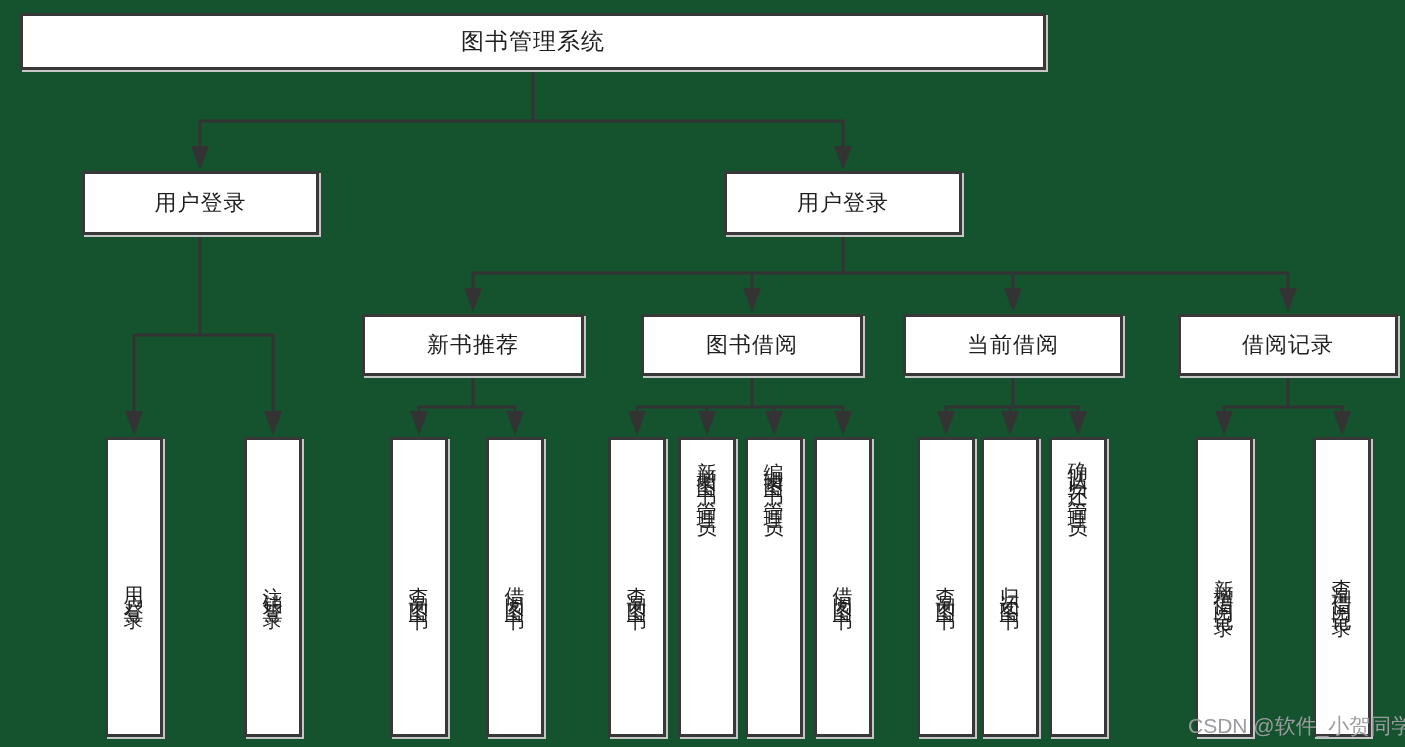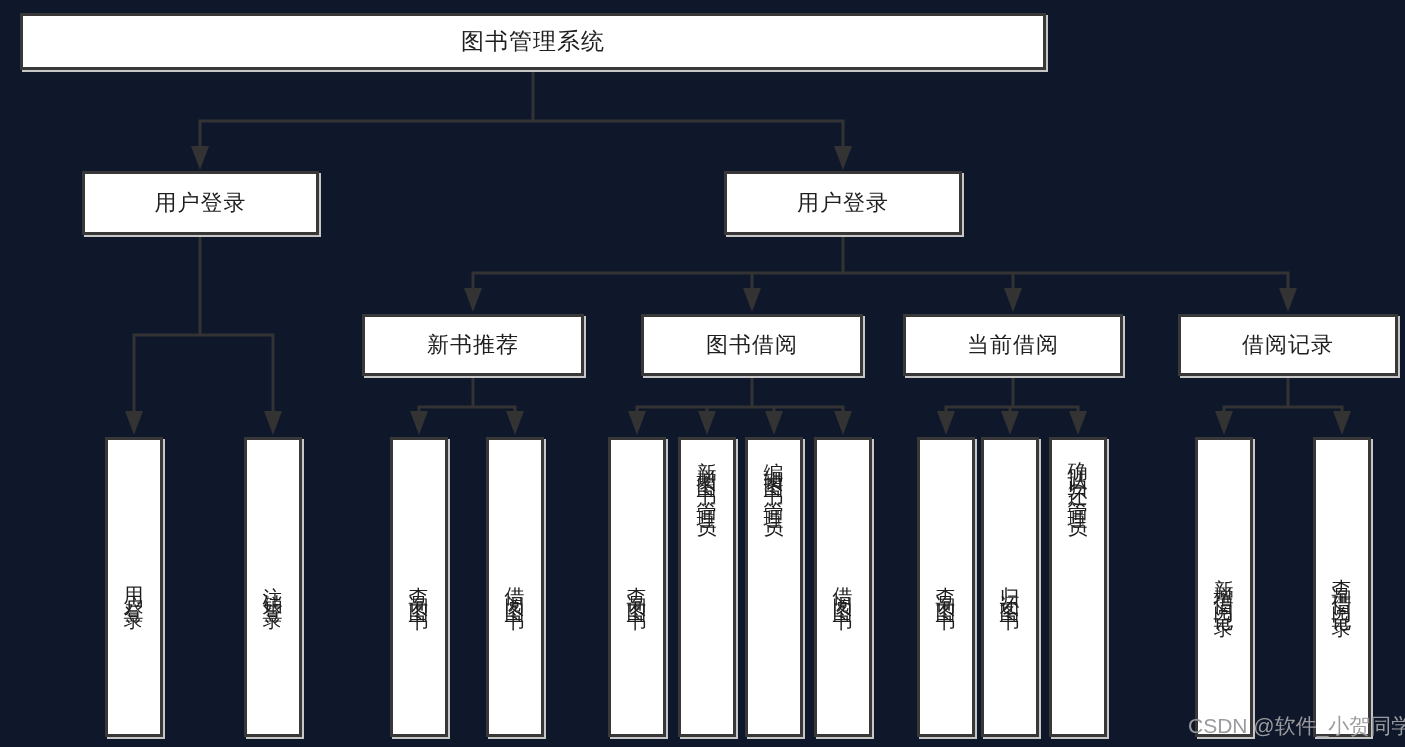--- a/index.html
+++ b/index.html
@@ -1,19 +1,19 @@
 <!DOCTYPE html>
 <html><head>
 <meta charset="utf-8">
 <style>
   html,body{margin:0;padding:0;background:#ffffff;}
   #canvas{
     position:relative;
     width:1405px;height:747px;
-    background:#0f172a;
+    background:#14532d;
     overflow:hidden;
     font-family:"Liberation Sans","DejaVu Sans",sans-serif;
   }
   #connectors{position:absolute;left:0;top:0;pointer-events:none;}
   .box{
     position:absolute;
     box-sizing:border-box;
     background:#ffffff;
     border:3px solid #383838;
     box-shadow:2px 2px 0 #c6c6c6;

